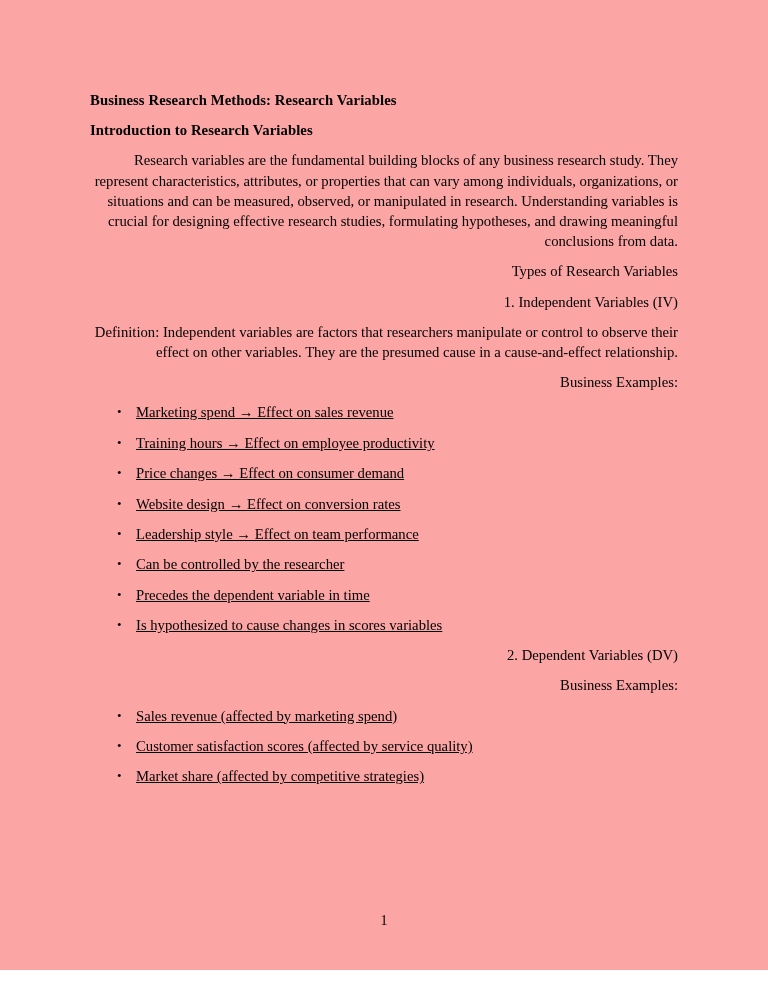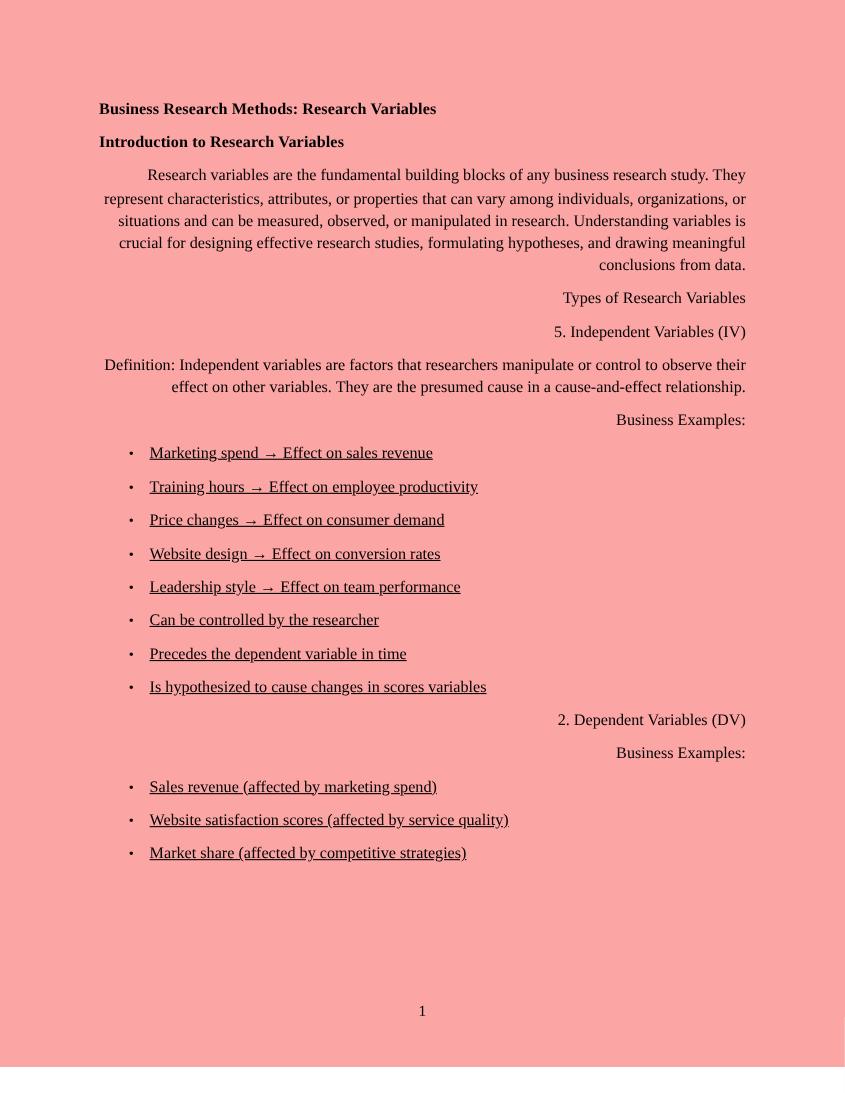--- a/index.html
+++ b/index.html
@@ -91,21 +91,21 @@
   <div class="content">
 
     <p class="doc-heading">Business Research Methods: Research Variables</p>
 
     <p class="doc-heading">Introduction to Research Variables</p>
 
     <p class="para">Research variables are the fundamental building blocks of any business research study. They represent characteristics, attributes, or properties that can vary among individuals, organizations, or situations and can be measured, observed, or manipulated in research. Understanding variables is crucial for designing effective research studies, formulating hypotheses, and drawing meaningful conclusions from data.</p>
 
     <p class="para">Types of Research Variables</p>
 
-    <p class="para">5. Independent Variables (IV)</p>
+    <p class="para">1. Independent Variables (IV)</p>
 
     <p class="para">Definition: Independent variables are factors that researchers manipulate or control to observe their effect on other variables. They are the presumed cause in a cause-and-effect relationship.</p>
 
     <p class="para">Business Examples:</p>
 
     <div class="list-block">
       <ul class="bullets">
         <li>Marketing spend → Effect on sales revenue</li>
         <li>Training hours → Effect on employee productivity</li>
         <li>Price changes → Effect on consumer demand</li>
@@ -124,21 +124,21 @@
     </div>
 
     <p class="para">2. Dependent Variables (DV)</p>
 
 
     <p class="para">Business Examples:</p>
 
     <div class="list-block">
       <ul class="bullets">
         <li>Sales revenue (affected by marketing spend)</li>
-        <li>Website satisfaction scores (affected by service quality)</li>
+        <li>Customer satisfaction scores (affected by service quality)</li>
         <li>Market share (affected by competitive strategies)</li>
       </ul>
     </div>
 
   </div>
 
   <div class="page-number">1</div>
 </div>
 
 </body></html>

